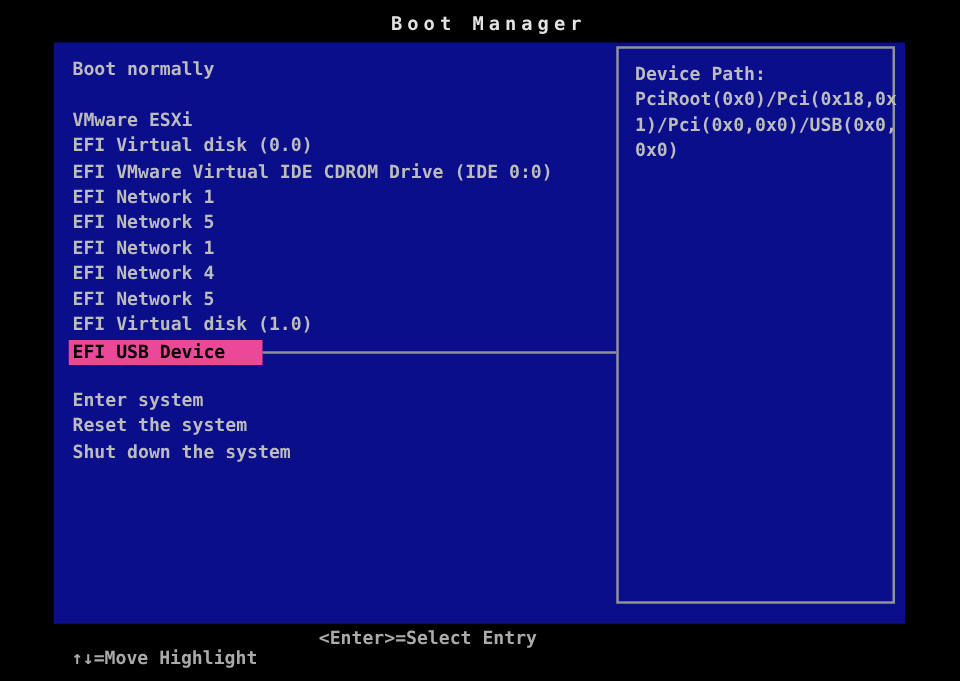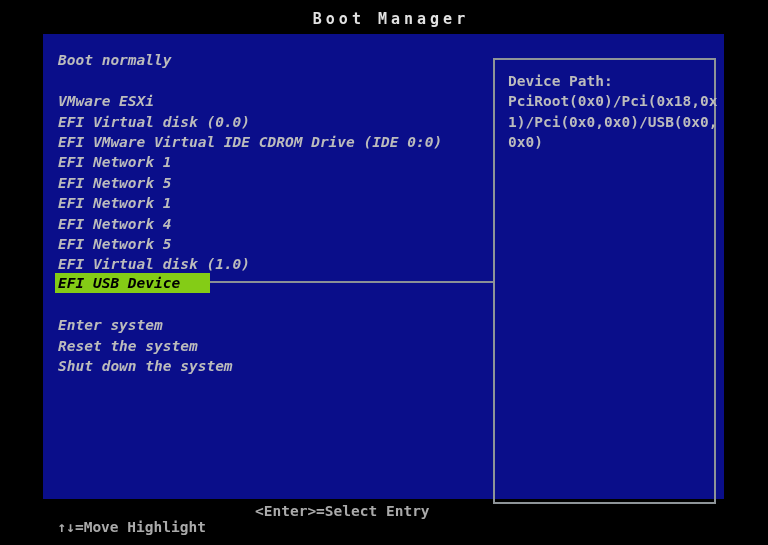--- a/index.html
+++ b/index.html
@@ -27,42 +27,41 @@
     background: #0a0e8a;
   }
   .menu {
     position: absolute;
     left: 13px; top: 14px;
     width: 437px;
   }
   .row {
     height: 20.4px;
     display: flex;
-    align-items: flex-end;
+    align-items: flex-start;
     color: #bcbcbc;
     font-size: 14.5px;
     white-space: pre;
-    font-style: italic;
   }
   .row .label { padding-left: 2px; }
   .row .hl {
-    background: #84cc16;
+    background: #ec4899;
     color: #000;
     padding: 2px 30px 2px 3px;
     margin-left: -1px;
   }
   .row .connector {
     flex: 1;
     height: 2px;
     background: #8a9096;
     align-self: center;
   }
   .device-panel {
     position: absolute;
-    left: 450px; top: 24px;
+    left: 450px; top: 3px;
     width: 223px; height: 446px;
     border: 2px solid #8e9498;
     padding: 11px 0 0 13px;
   }
   .device-panel .line {
     color: #bcbcbc;
     font-size: 14.5px;
     line-height: 20.4px;
     white-space: pre;
   }

